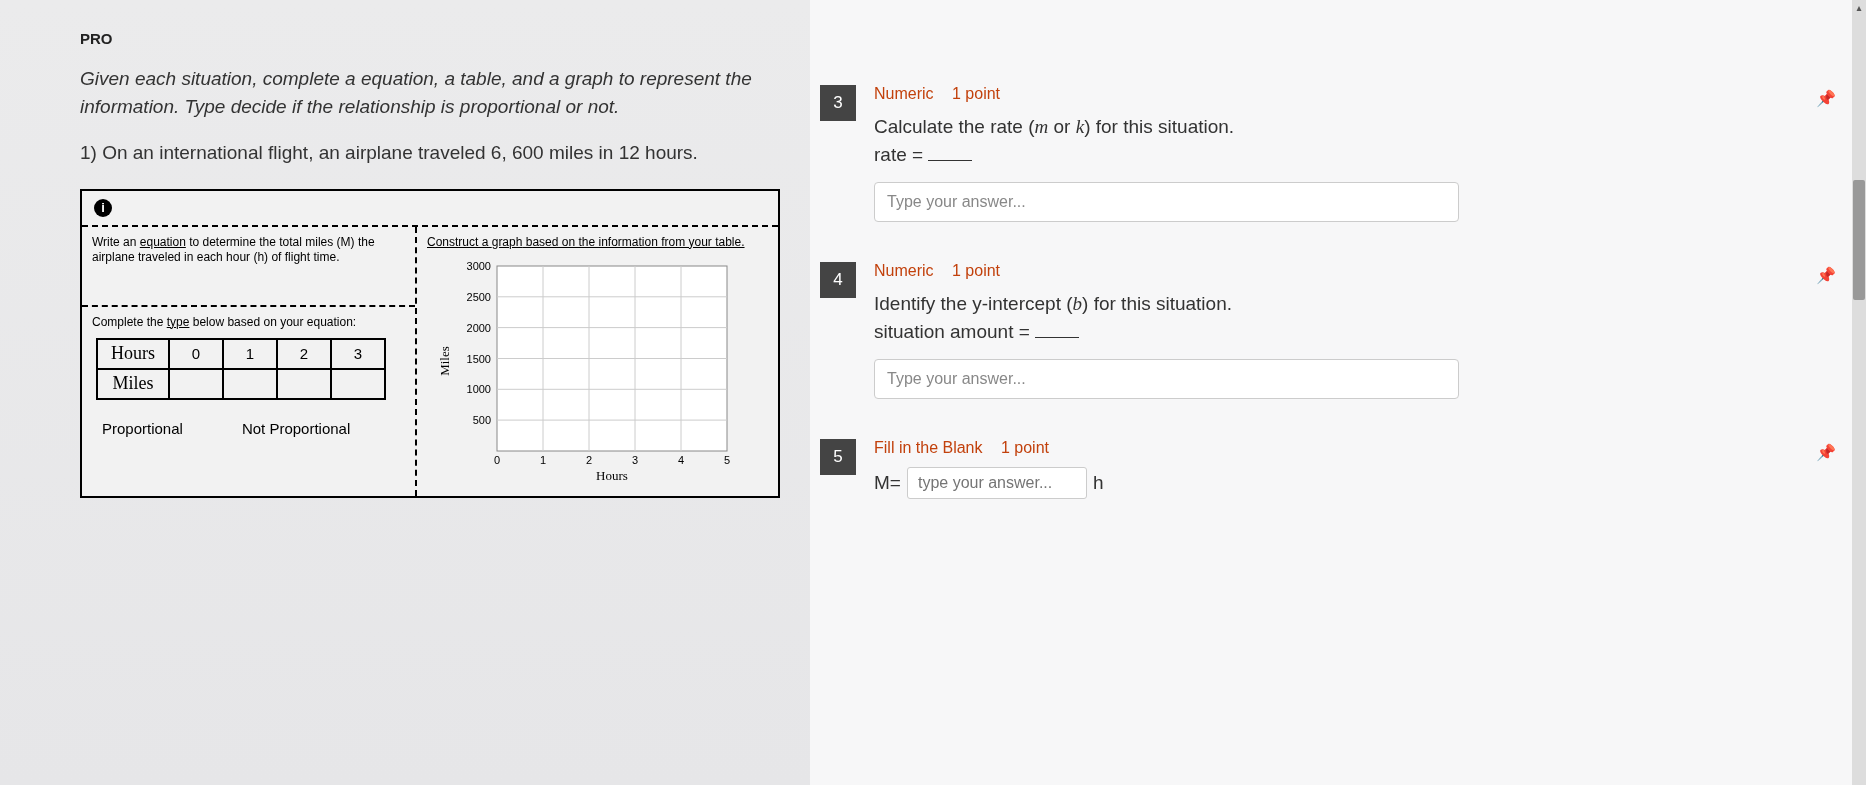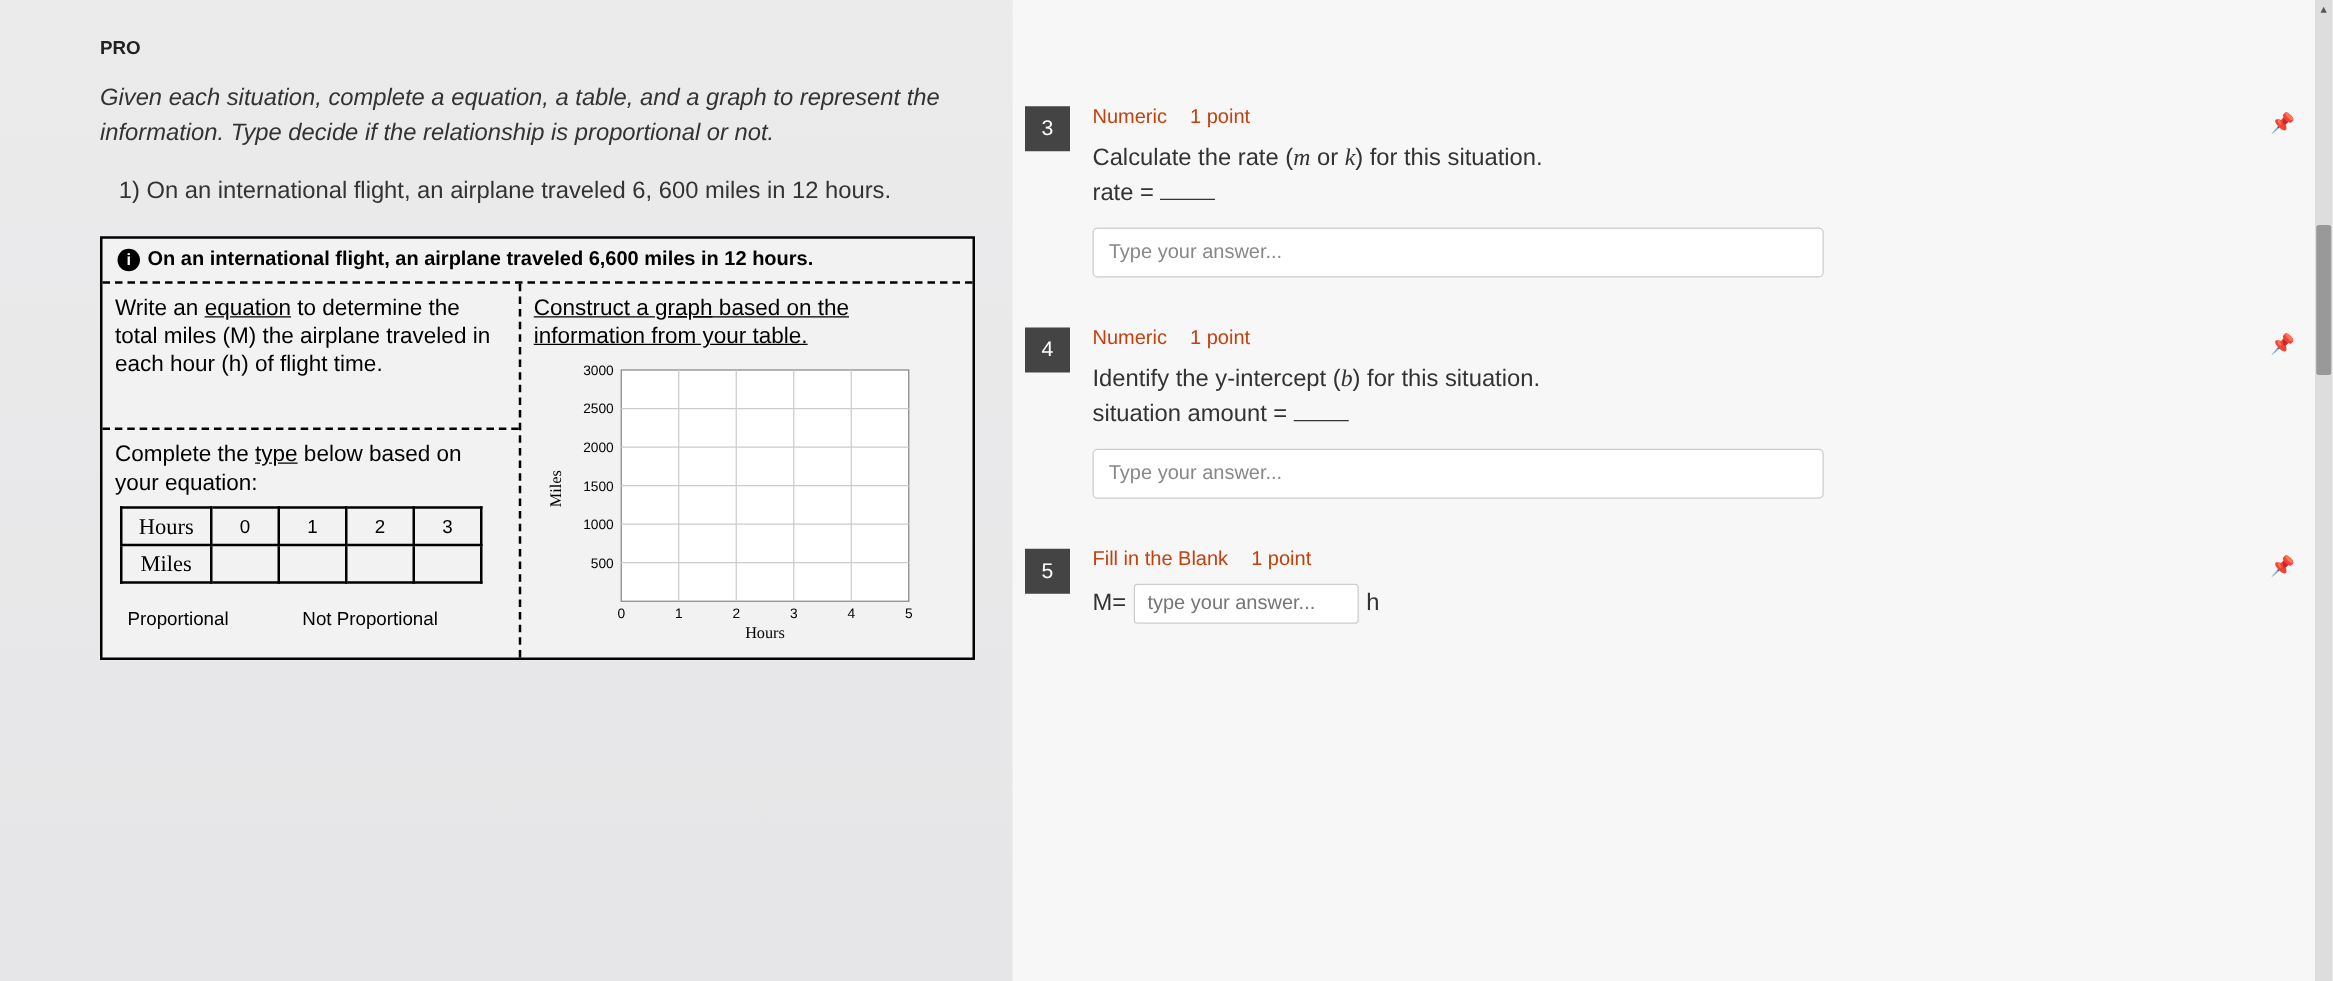--- a/index.html
+++ b/index.html
@@ -37,21 +37,20 @@
     font-size: 19px;
     color: #333;
     line-height: 1.45;
     margin-bottom: 20px;
   }
   .problem {
     font-size: 19px;
     color: #333;
     line-height: 1.4;
     margin-bottom: 22px;
-    margin-left: 15px;
   }
   .worksheet {
     border: 2px solid #000;
     background: #f2f2f2;
     width: 700px;
   }
   .ws-header {
     border-bottom: 2px dashed #000;
     padding: 8px 12px;
     font-size: 16px;
@@ -81,21 +80,21 @@
     width: 335px;
     border-right: 2px dashed #000;
     padding: 8px 10px 14px 10px;
   }
   .ws-right {
     flex: 1;
     padding: 8px 20px 10px 10px;
     text-decoration: underline;
   }
   .ws-text {
-    font-size: 18px;
+    font-size: 12px;
     color: #000;
     line-height: 1.25;
   }
   .u { text-decoration: underline; }
   .ws-divider-h {
     border-top: 2px dashed #000;
     margin: 40px -10px 8px -10px;
   }
   .mini-table {
     border-collapse: collapse;
@@ -222,21 +221,20 @@
 <div class="page">
 
   <div class="left-panel">
     <div class="pro">PRO</div>
     <div class="instructions">Given each situation, complete a equation, a table, and a graph to represent the information. Type decide if the relationship is proportional or not.</div>
     <div class="problem">1) On an international flight, an airplane traveled 6, 600 miles in 12 hours.</div>
 
     <div class="worksheet">
       <div class="ws-header">
         <span class="info-icon">i</span>
-        <span>On an international flight, an airplane traveled 6,600 miles in 12 hours.</span>
       </div>
       <div class="ws-body">
         <div class="ws-left">
           <div class="ws-text">
             Write an <span class="u">equation</span> to determine the total miles (M) the airplane traveled in each hour (h) of flight time.
           </div>
           <div class="ws-divider-h"></div>
           <div class="ws-text">
             Complete the <span class="u">type</span> below based on your equation:
           </div>

